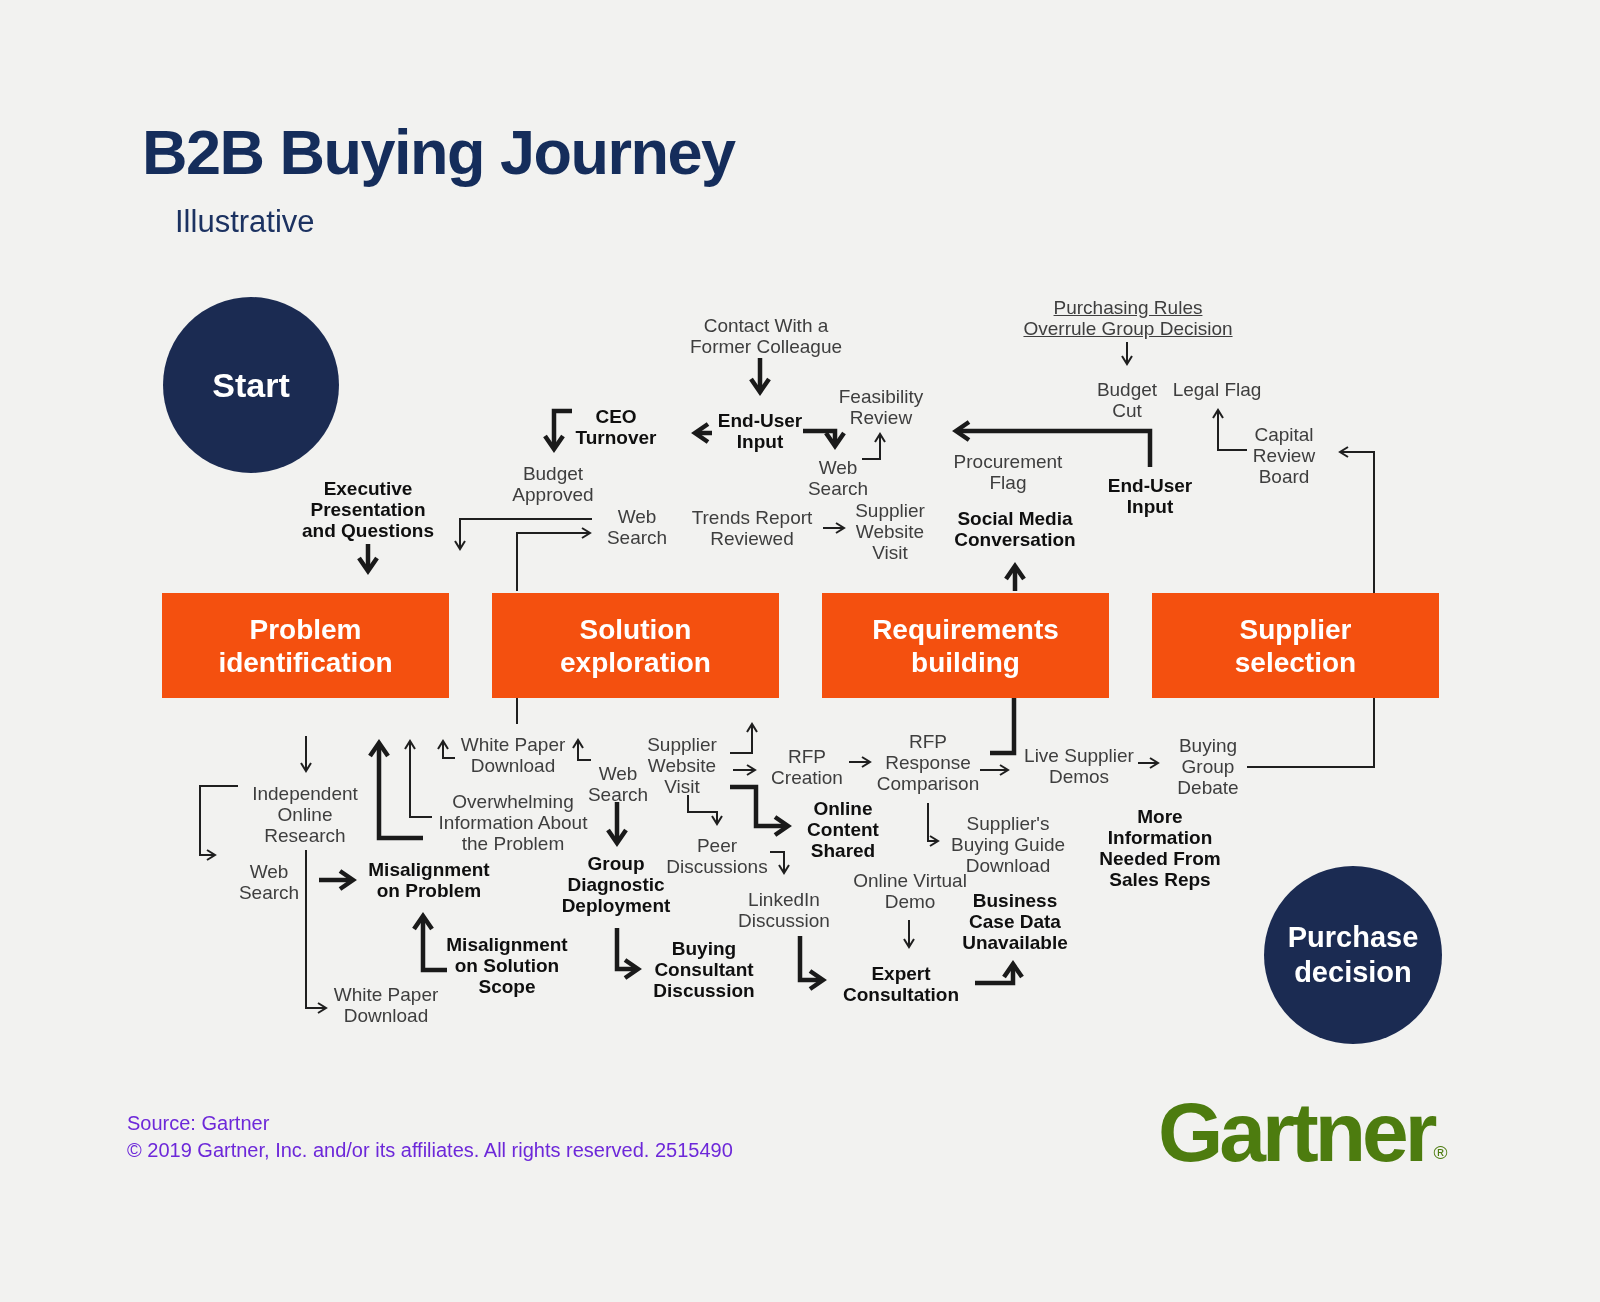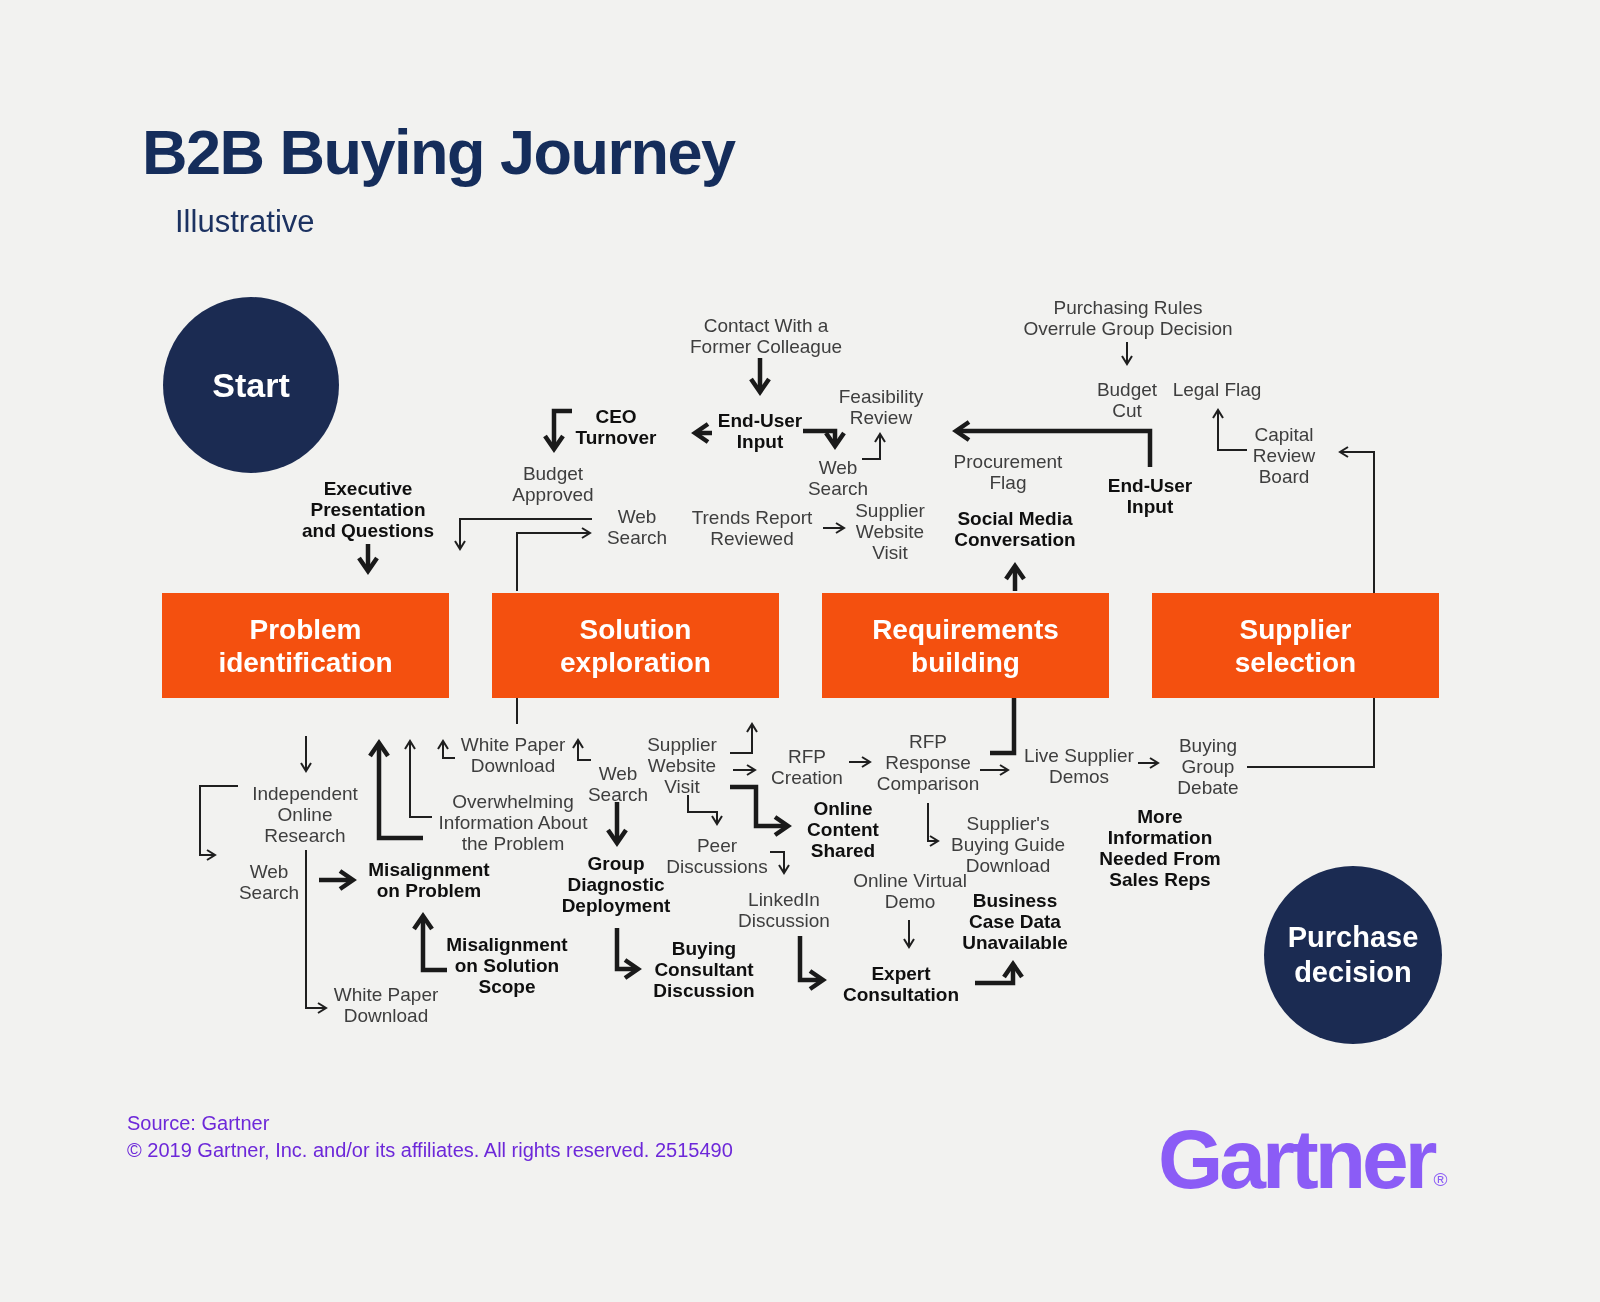--- a/index.html
+++ b/index.html
@@ -27,21 +27,21 @@
   .circle.purchase { left:1264px; top:866px; width:178px; height:178px; font-size:29px; line-height:35px; }
 
   .lbl { position:absolute; transform:translateX(-50%); width:max-content;
          font-size:19px; line-height:21px; color:#3e3e3e; text-align:center;
          white-space:pre-line; }
   .lbl.b { font-weight:700; color:#0f0f0f; }
 
   .footer-note { position:absolute; left:127px; top:1110px; font-size:20px; line-height:27px;
                  color:#6d28d9; }
   .logo { position:absolute; left:1158px; top:1090px; font-size:84px; line-height:84px;
-          font-weight:700; color:#8b5cf6; letter-spacing:-4px;margin-top:27px; }
+          font-weight:700; color:#4d7c0f; letter-spacing:-4px; }
   .logo .reg { font-size:19px; font-weight:400; letter-spacing:0; vertical-align:2px; }
 </style>
 </head>
 <body>
 
 <div class="canvas">
 
   <div class="page-title">B2B Buying Journey</div>
   <div class="page-subtitle">Illustrative</div>
 
@@ -120,21 +120,21 @@
 Approved</div>
   <div class="lbl" style="left:881px;  top:386px;">Feasibility
 Review</div>
   <div class="lbl" style="left:838px;  top:457px;">Web
 Search</div>
   <div class="lbl" style="left:752px;  top:507px;">Trends Report
 Reviewed</div>
   <div class="lbl" style="left:890px;  top:500px;">Supplier
 Website
 Visit</div>
-  <div class="lbl" style="left:1128px; top:297px;">Purchasing Rules
+  <div class="lbl" style="left:1128px; top:297px;text-decoration:underline;">Purchasing Rules
 Overrule Group Decision</div>
   <div class="lbl" style="left:1127px; top:379px;">Budget
 Cut</div>
   <div class="lbl" style="left:1217px; top:379px;">Legal Flag</div>
   <div class="lbl" style="left:1284px; top:424px;">Capital
 Review
 Board</div>
   <div class="lbl b" style="left:1150px; top:475px;">End-User
 Input</div>
   <div class="lbl" style="left:1008px; top:451px;">Procurement

